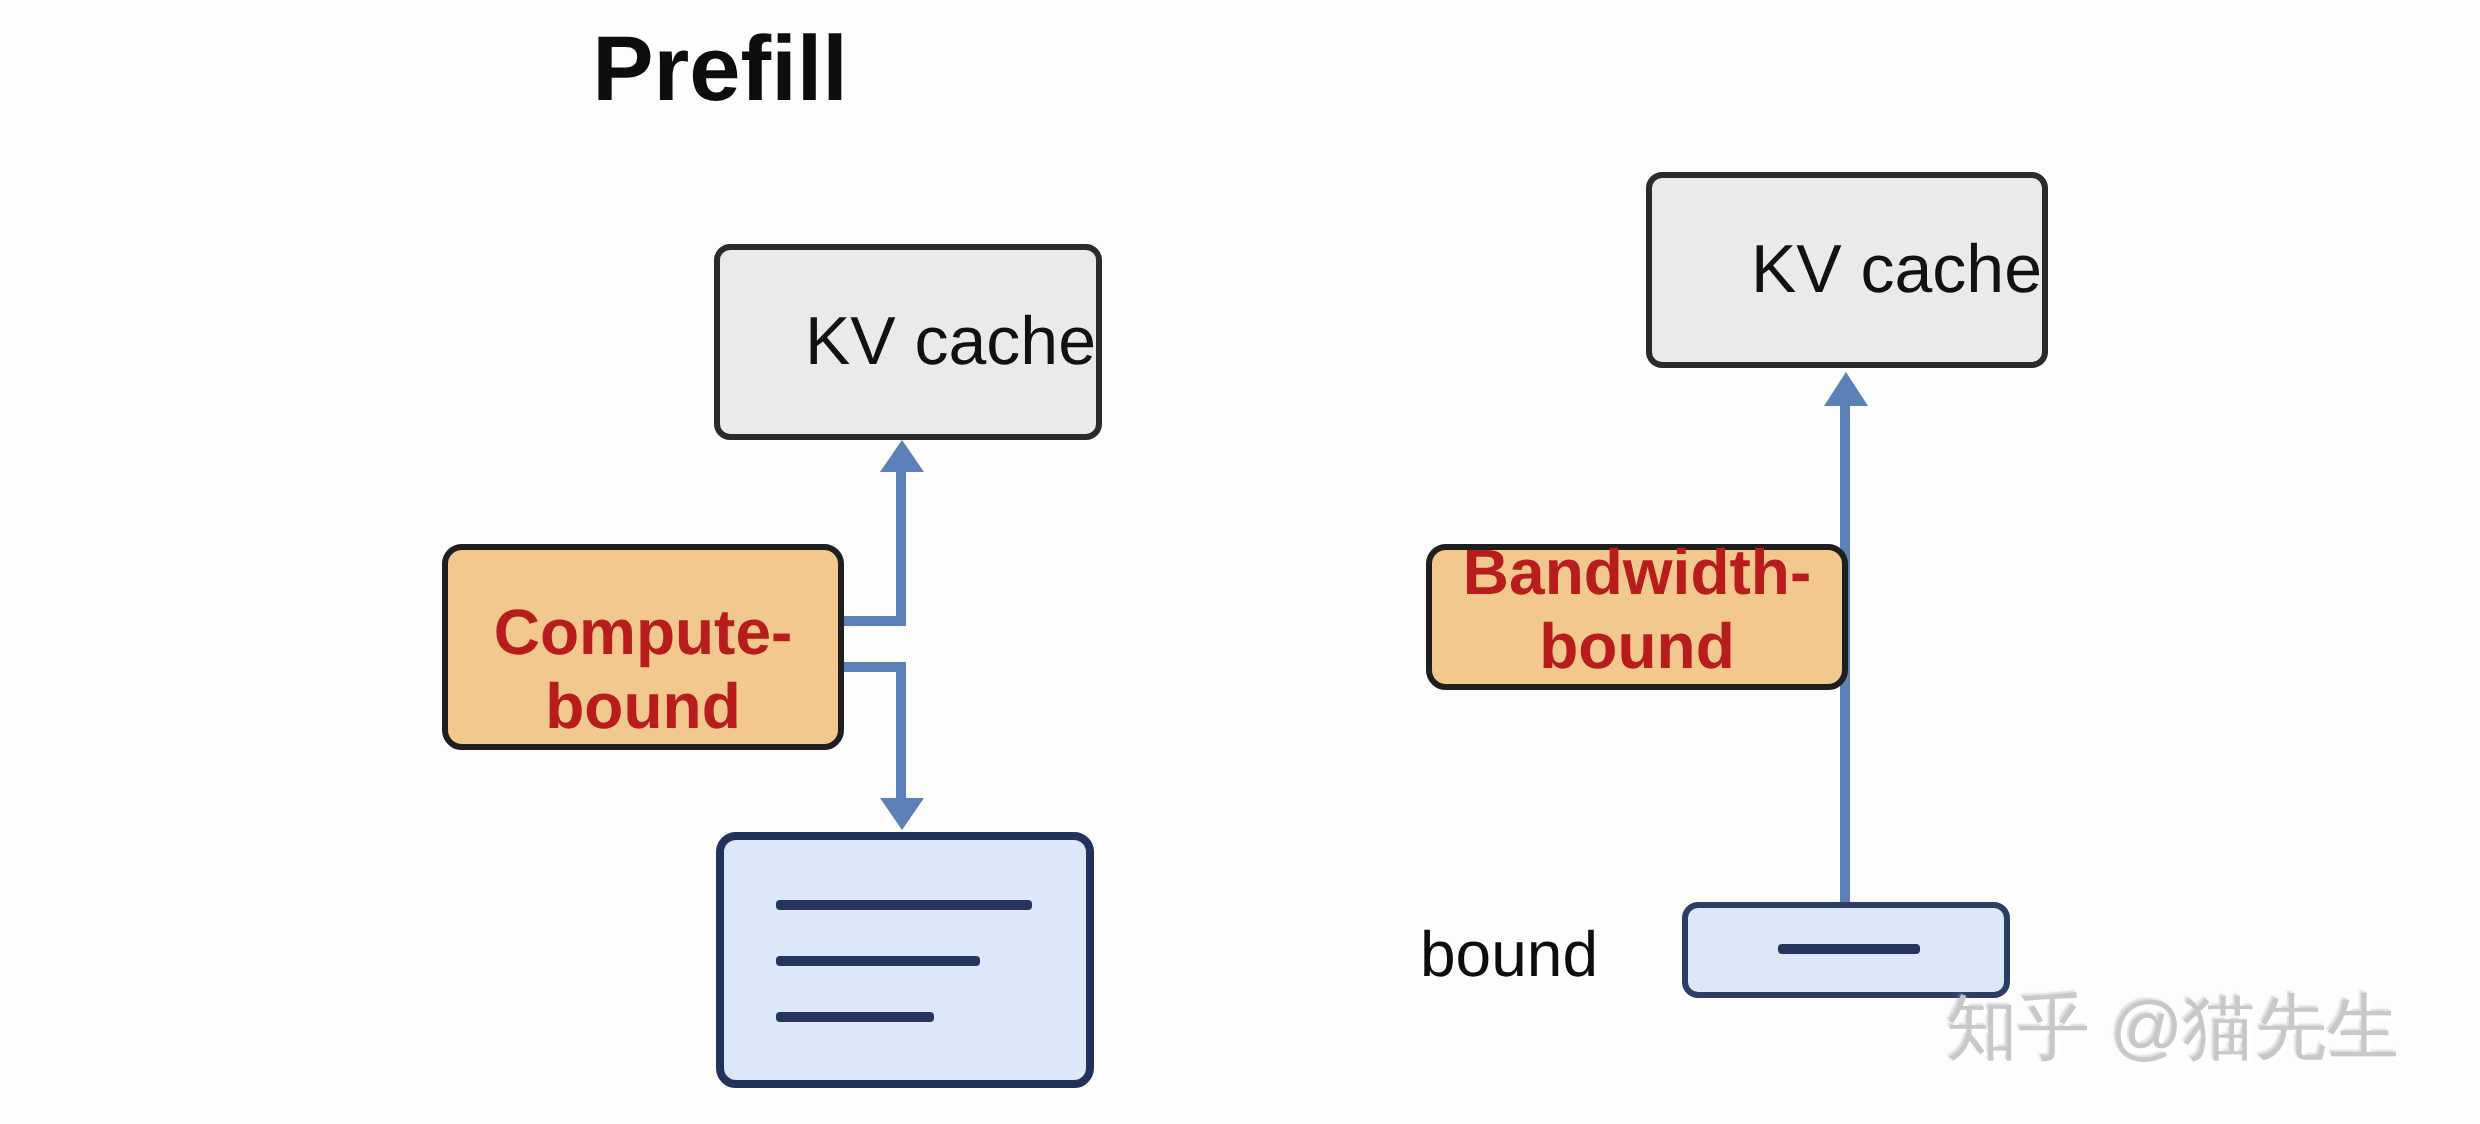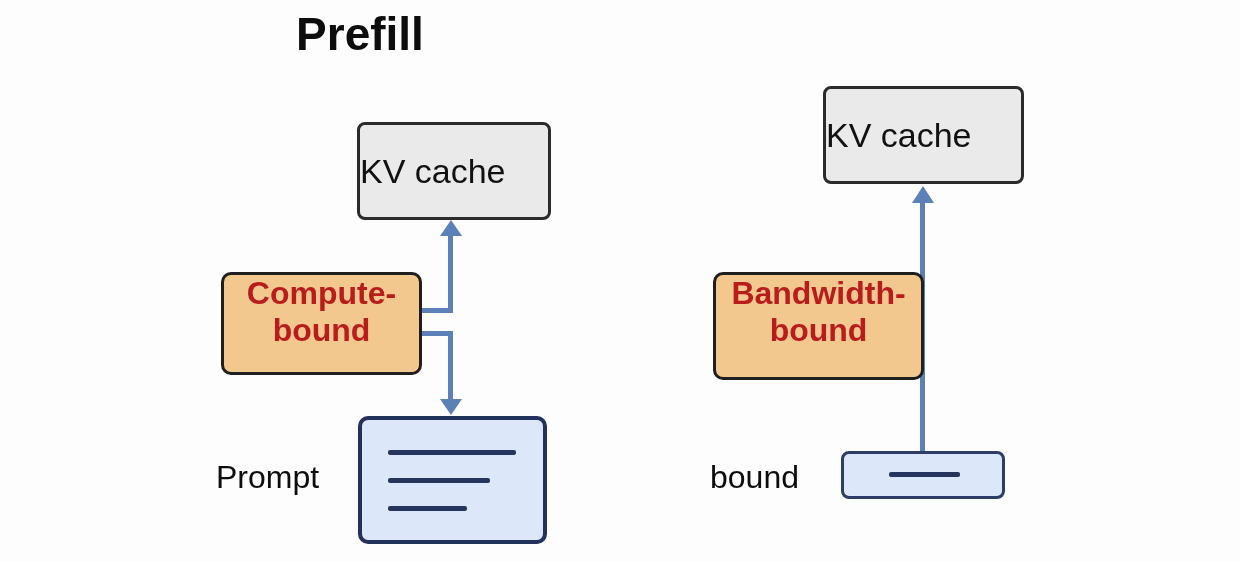--- a/index.html
+++ b/index.html
@@ -14,21 +14,21 @@
   *{margin:0;padding:0;box-sizing:border-box;}
   html,body{background:#fff;}
   body{font-family:"Liberation Sans", sans-serif;}
   .canvas{
     position:relative;width:1240px;height:562px;background:#fdfdfd;overflow:hidden;text-decoration:underline;
   }
   .title{
     position:absolute;text-align:center;font-size:46px;font-weight:700;color:#0d0d0d;
     letter-spacing:0px;line-height:1;
   }
-  .box{position:absolute;display:flex;align-items:center;justify-content:flex-start;}
+  .box{position:absolute;display:flex;align-items:center;justify-content:flex-end;}
   .box.gray{
     background:var(--gray-fill);border:3px solid #2b2b2b;border-radius:8px;z-index:2;
   }
   .box.gray span{font-size:34px;color:#111;}
   .box.orange{
     background:var(--orange-fill);border:3.5px solid var(--dark-border);border-radius:10px;
     flex-direction:column;z-index:2;
   }
   .box.orange span{display:block;font-size:32px;font-weight:700;color:#b91c1c;line-height:1.15;text-align:center;}
   .box.bluecard{
@@ -76,41 +76,41 @@
     <span>bound</span>
   </div>
 
   <div class="ah-up" style="left:440px;top:220px"></div>
   <div class="vline" style="left:448px;top:234px;height:77px"></div>
   <div class="hline" style="left:421px;top:308px;width:32px"></div>
   <div class="hline" style="left:421px;top:331px;width:32px"></div>
   <div class="vline" style="left:448px;top:333px;height:67px"></div>
   <div class="ah-down" style="left:440px;top:399px"></div>
 
-  <div class="io-label" style="left:216px;top:461px">Prompt</div>
 
   <div class="box bluecard" style="left:358px;top:416px;width:189px;height:128px">
     <div class="doc-line" style="left:26px;top:30px;width:128px"></div>
     <div class="doc-line" style="left:26px;top:58px;width:102px"></div>
     <div class="doc-line" style="left:26px;top:86px;width:79px"></div>
   </div>
 
 
   <div class="box gray" style="left:823px;top:86px;width:201px;height:98px">
     <span>KV cache</span>
   </div>
 
   <div class="ah-up" style="left:912px;top:186px;border-left-width:11px;border-right-width:11px;border-bottom-width:17px"></div>
   <div class="vline" style="left:920px;top:201px;height:250px"></div>
 
-  <div class="box orange" style="left:713px;top:272px;width:211px;height:108px">
+  <div class="box orange" style="left:713px;top:272px;width:211px;height:73px">
     <span>Bandwidth-</span>
     <span>bound</span>
   </div>
 
   <div class="io-label" style="left:710px;top:461px">bound</div>
 
   <div class="box token" style="left:841px;top:451px;width:164px;height:48px">
     <div class="doc-line" style="left:45px;top:18px;width:71px"></div>
   </div>
 
+  <div class="watermark" style="left:973px;top:490px">知乎 @猫先生</div>
 
 </div>
 
 </body></html>

